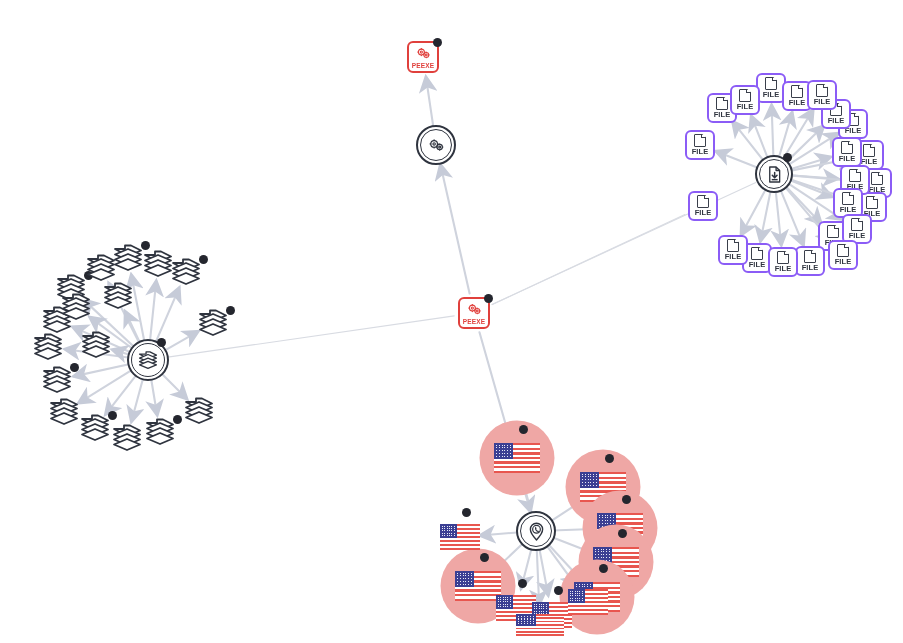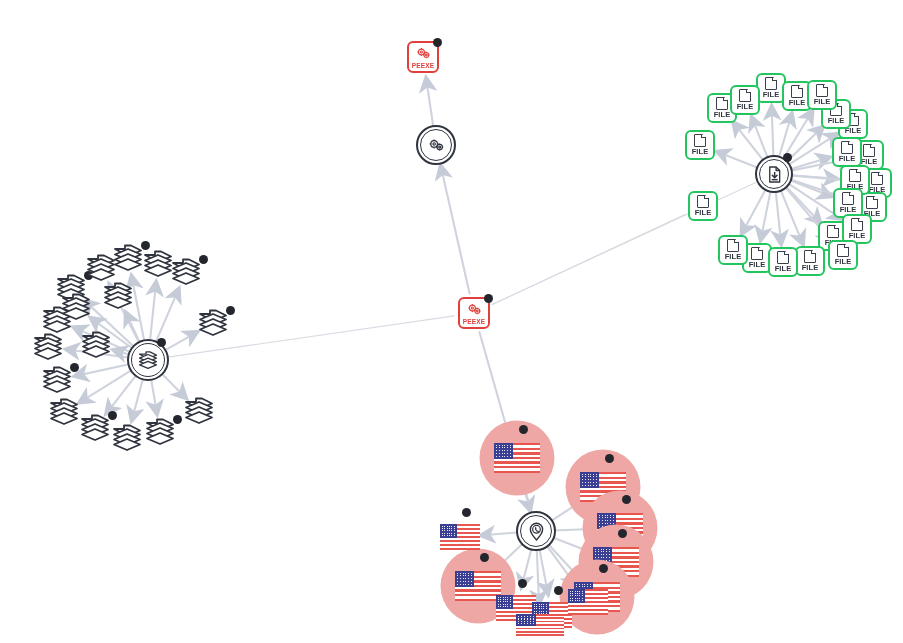--- a/index.html
+++ b/index.html
@@ -2,21 +2,21 @@
 <html><head>
 <meta charset="utf-8">
 <style>
   html,body{margin:0;padding:0;background:#ffffff;}
   body{font-family:"Liberation Sans",sans-serif;}
   #graph{position:relative;width:903px;height:643px;background:#fff;overflow:hidden;}
   #edges{position:absolute;left:0;top:0;width:903px;height:643px;}
   .node{position:absolute;transform:translate(-50%,-50%);}
   .badge{position:absolute;width:9px;height:9px;border-radius:50%;background:#24262e;}
   
-  .file-node{width:30px;height:30px;box-sizing:border-box;border:2px solid #22c55e;border-radius:6px;background:#fff;
+  .file-node{width:30px;height:30px;box-sizing:border-box;border:2px solid #8b5cf6;border-radius:6px;background:#fff;
              display:flex;flex-direction:column;align-items:center;justify-content:center;}
   .file-node .fg{width:12px;height:13px;position:relative;}
   .file-node .fg:before{content:"";position:absolute;inset:0;border:1.6px solid #3a3f4b;border-radius:1px;
         clip-path:polygon(0 0,68% 0,100% 26%,100% 100%,0 100%);}
   .file-node .fg:after{content:"";position:absolute;right:0;top:0;width:32%;height:26%;border-left:1.6px solid #3a3f4b;border-bottom:1.6px solid #3a3f4b;}
   .file-node .flbl{font-size:7.5px;font-weight:bold;color:#2f343f;line-height:8px;letter-spacing:.1px;margin-top:1px;}
   
   .stack-node{width:34px;height:30px;position:relative;}
   .stack-node svg{display:block;}
   

